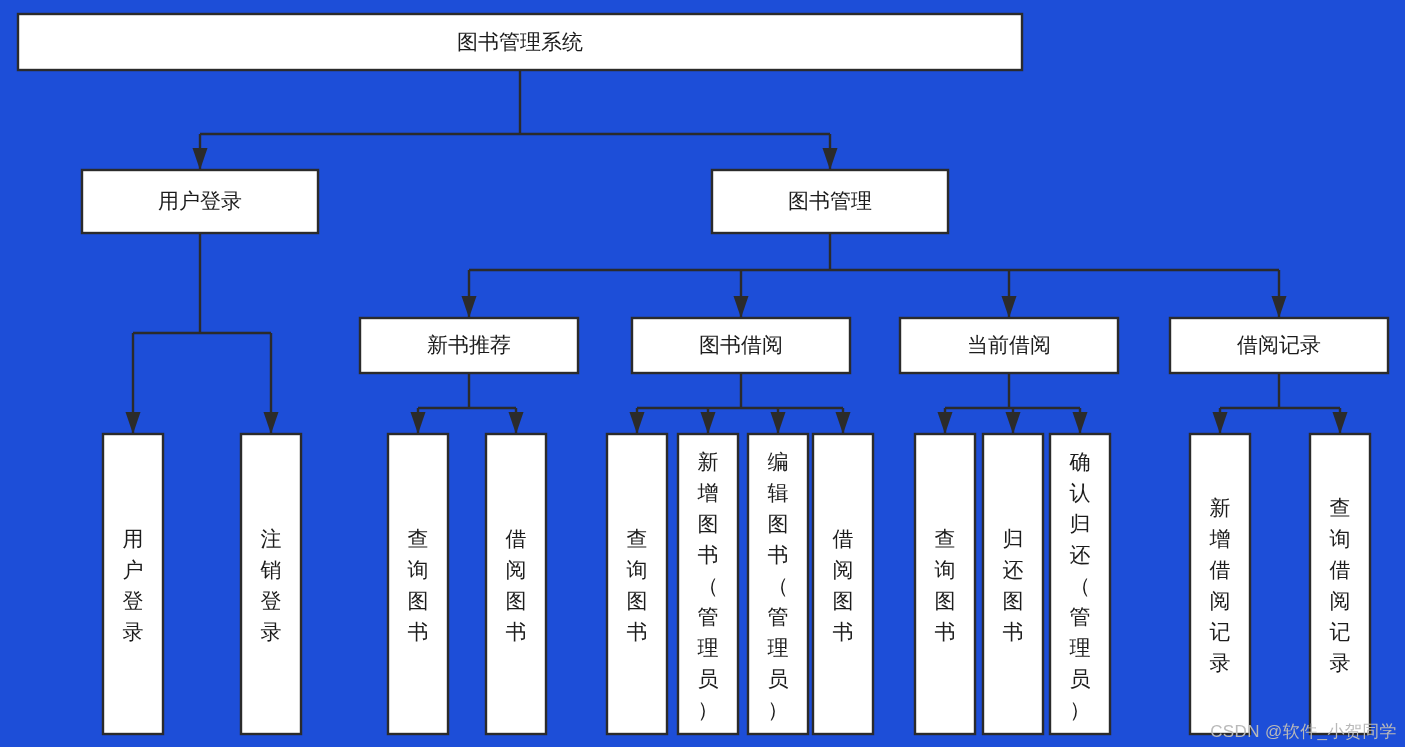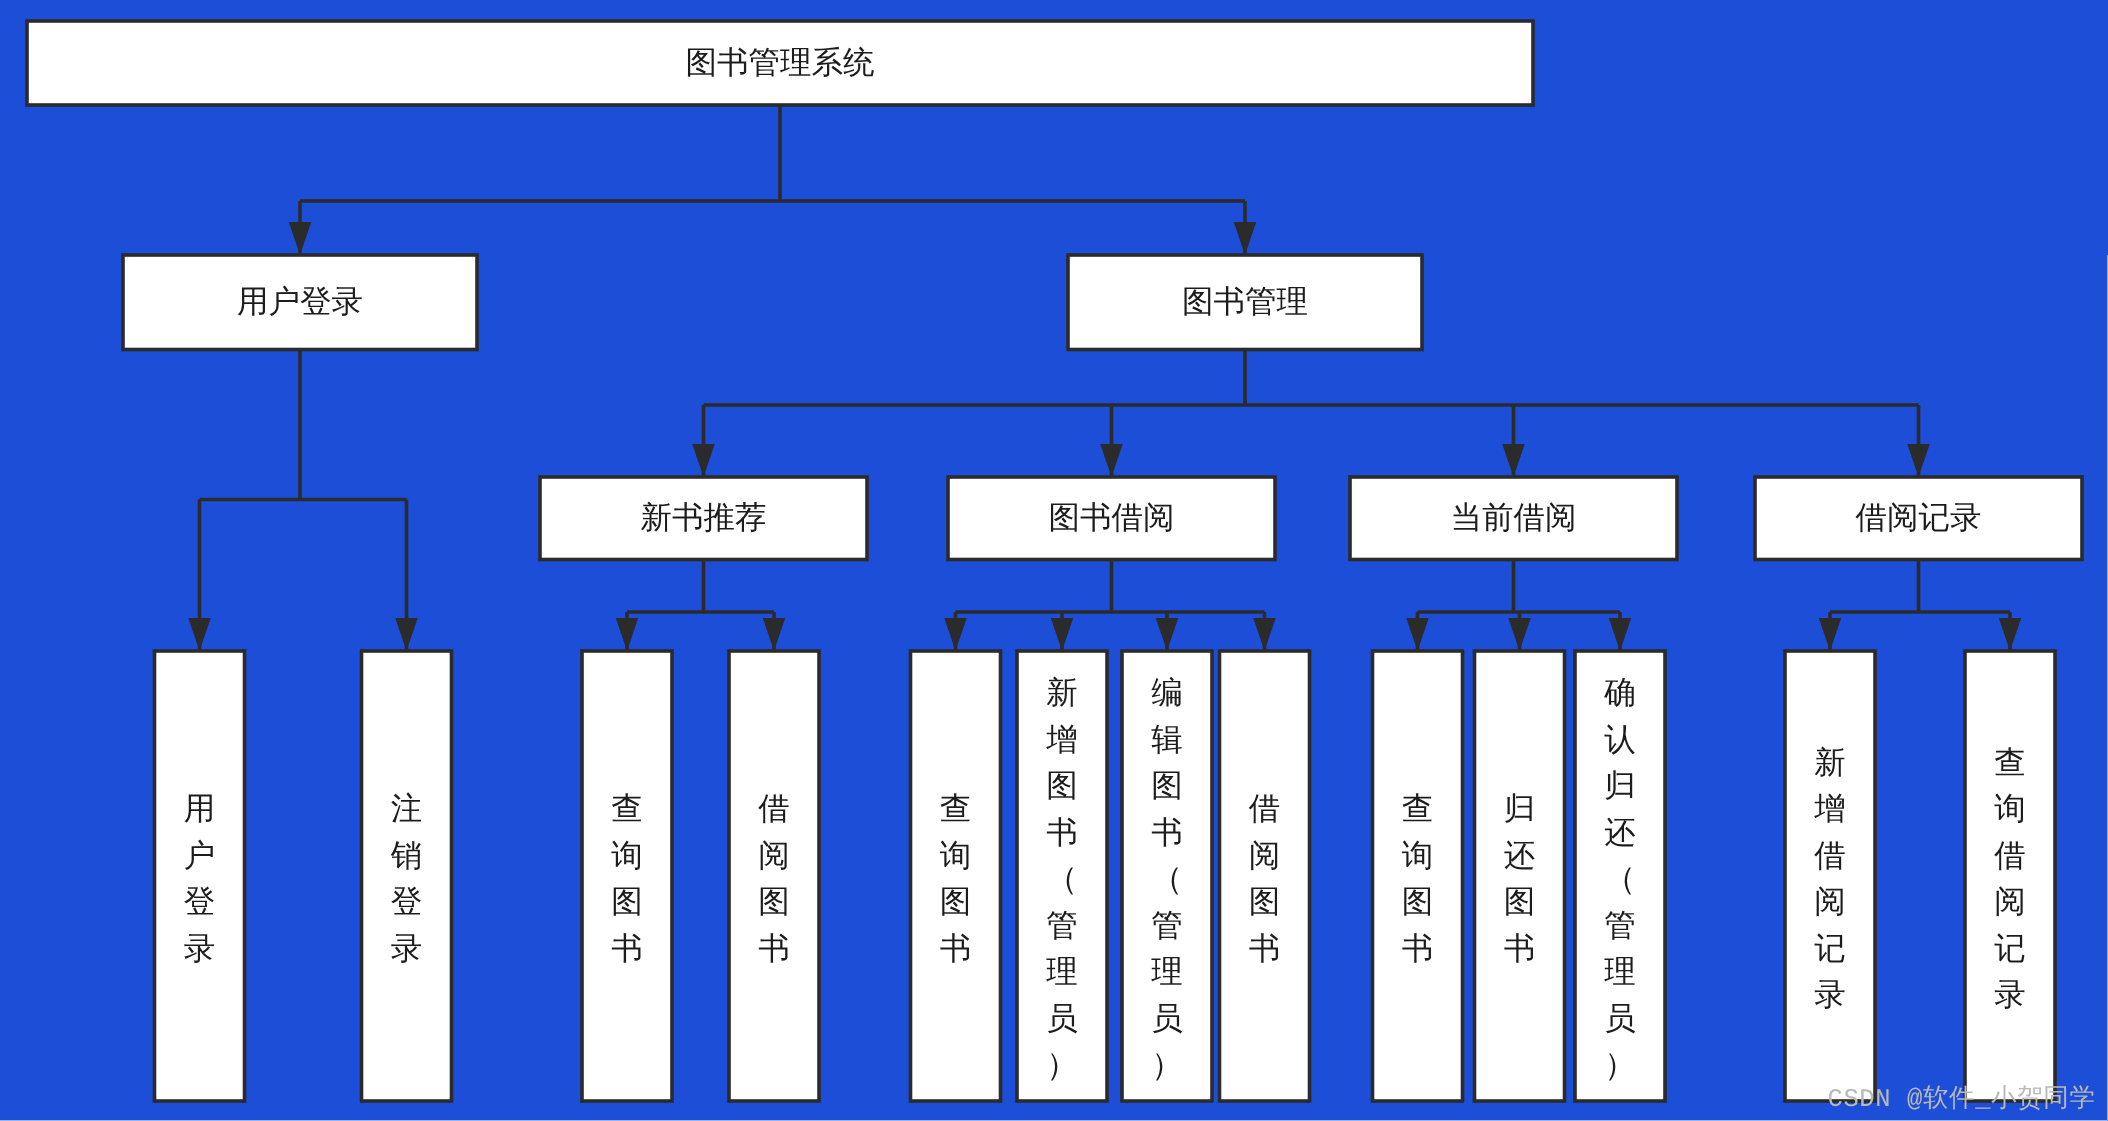--- a/index.html
+++ b/index.html
@@ -53,21 +53,21 @@
     font-family: "Liberation Sans", "DejaVu Sans", sans-serif;
     font-size: 21px;
     text-anchor: middle;
   }
   .watermark-text {
     position: absolute;
     right: 8px;
     bottom: 4px;
     color: #b9b9b9;
     font-size: 17px;
-    font-family: Liberation Mono, monospace;
+    font-family: Liberation Sans, sans-serif;
     white-space: nowrap;
     letter-spacing: 0.4px;
     user-select: none;
   }
 </style>
 </head>
 <body>
 
 <div id="diagram-root">
   <svg class="diagram-canvas" viewBox="0 0 1405 747">

